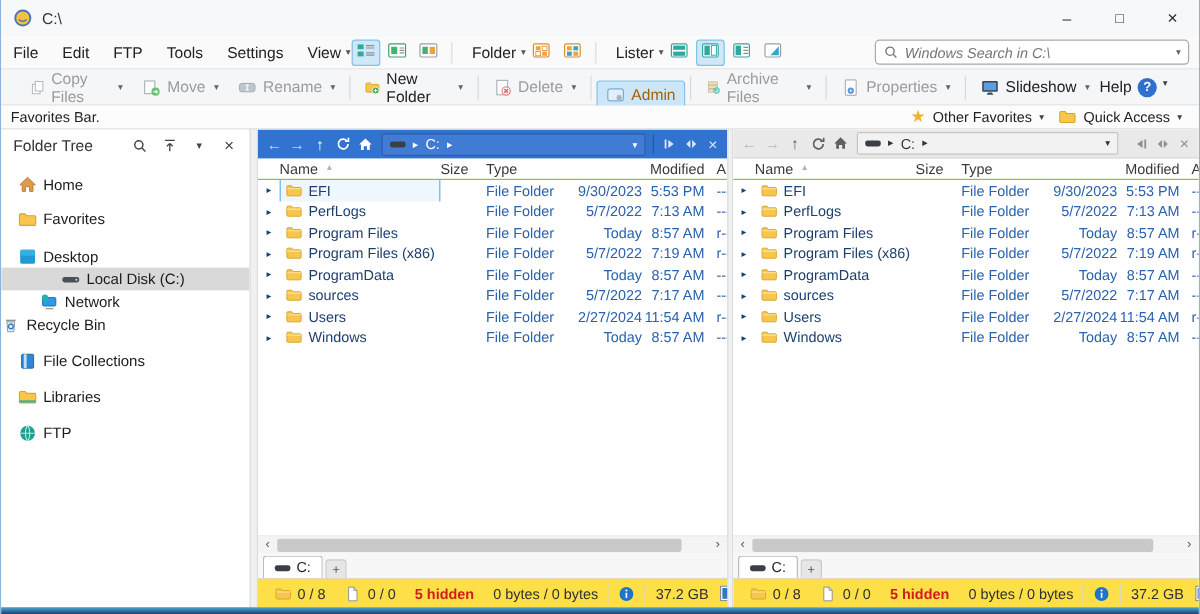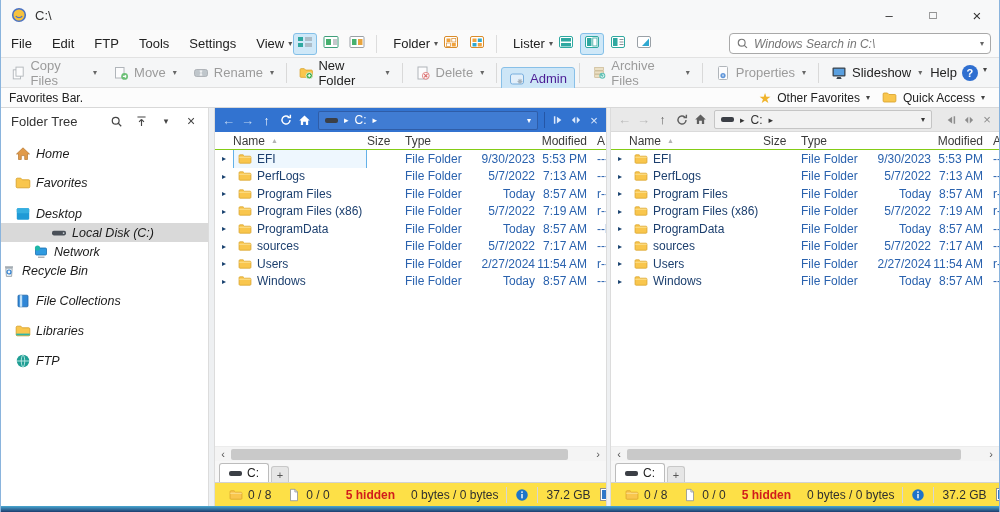--- a/index.html
+++ b/index.html
@@ -30,27 +30,27 @@
     display:flex; align-items:center; justify-content:center; }
   .mbtn.selected { background:#cfe8f8; border-color:#84c0e8; }
   .searchbox { margin-left:auto; margin-right:8px; width:262px; height:21px; background:#fff;
     border:1px solid #a9a9a9; border-radius:4px; display:flex; align-items:center; padding:0 6px; color:#6e6e6e; }
   .searchbox svg { flex:0 0 13px; }
   .searchbox input { border:none; outline:none; flex:1; font-style:italic; font-size:12px; color:#6e6e6e;
     font-family:"Liberation Sans","DejaVu Sans",sans-serif; background:transparent; margin-left:5px; }
   .searchbox .sdd { font-size:8px; color:#666; }
 
   
-  .toolbar { height:30px; flex:0 0 30px; display:flex; align-items:center; background:#f5f6f7; border-bottom:1px solid #e0e0e0; padding:0 2px; }
+  .toolbar { height:30px; flex:0 0 30px; display:flex; align-items:center; background:#f5f6f7; border-bottom:1px solid #e0e0e0; padding:0 16px; }
   .tbtn { display:flex; align-items:center; gap:5px; padding:3px 7px; border:1px solid transparent; border-radius:3px; }
   .tbtn .ticon { width:16px; height:16px; display:inline-flex; }
   .tbtn .tdd { font-size:8px; color:#666; margin-left:2px; }
   .tbtn.disabled { color:#9b9b9b; }
   .tbtn.disabled .ticon { opacity:.75; }
-  .tbtn.highlight { background:#cde6f7; border-color:#88c0e8; color:#4c1d95;margin-top:12px; }
+  .tbtn.highlight { background:#cde6f7; border-color:#88c0e8; color:#a16207;margin-top:12px; }
   .tsep { width:1px; height:20px; background:#d9d9d9; margin:0 4px; }
   .helpwrap { margin-left:auto; display:flex; gap:5px; padding-right:10px; }
   .help-badge { width:16px; height:16px; border-radius:50%; background:#2f6fd0; color:#fff; font-size:11px; font-weight:bold;
     display:flex; align-items:center; justify-content:center; }
   .helpwrap .tdd { font-size:8px; color:#444; }
 
   
   .favbar { height:20px; flex:0 0 20px; display:flex; align-items:center; background:#fcfcfc; border-bottom:1px solid #d8d8d8;
     padding:0 8px; font-size:12px; }
   .fav-hint { font-style:italic; margin-left:4px; }
@@ -59,21 +59,21 @@
   .fav-right .fdd { font-size:8px; color:#444; margin-right:6px; }
   .fav-right .ficon { width:15px; height:15px; display:inline-flex; }
 
   
   .main { flex:1; display:flex; min-height:0; }
   .sidebar { flex:0 0 207px; background:#fff; display:flex; flex-direction:column; }
   .sb-header { height:26px; flex:0 0 26px; display:flex; align-items:center; padding:0 10px; color:#333; }
   .sb-tools { margin-left:auto; display:flex; align-items:center; gap:11px; color:#444; }
   .sb-tools .sbt { width:14px; height:14px; display:inline-flex; align-items:center; justify-content:center; font-size:12px; }
   .sb-tools .dd { font-size:9px; }
-  .tree { padding-top:4px; overflow:hidden;font-style:italic; }
+  .tree { padding-top:4px; overflow:hidden; }
   .tree-item { height:19px; display:flex; align-items:center; gap:5px; font-size:12.5px; color:#1c1c1c; }
   .tree-item .ticon16 { width:16px; height:16px; flex:0 0 16px; display:inline-flex; }
   .tree-item.selected { background:#d9d9d9; }
   .gutter { flex:0 0 7px; background:#eef0f2; border-left:1px solid #dcdcdc; border-right:1px solid #dcdcdc; }
 
   
   .pane { flex:0 0 391px; display:flex; flex-direction:column; background:#fff; min-width:0; overflow:hidden; }
   .pane.right { flex:1; }
   .navbar { height:24px; flex:0 0 24px; display:flex; align-items:center; padding:0 4px; }
   .navbar.active { background:#3273d0; color:#fff; }

